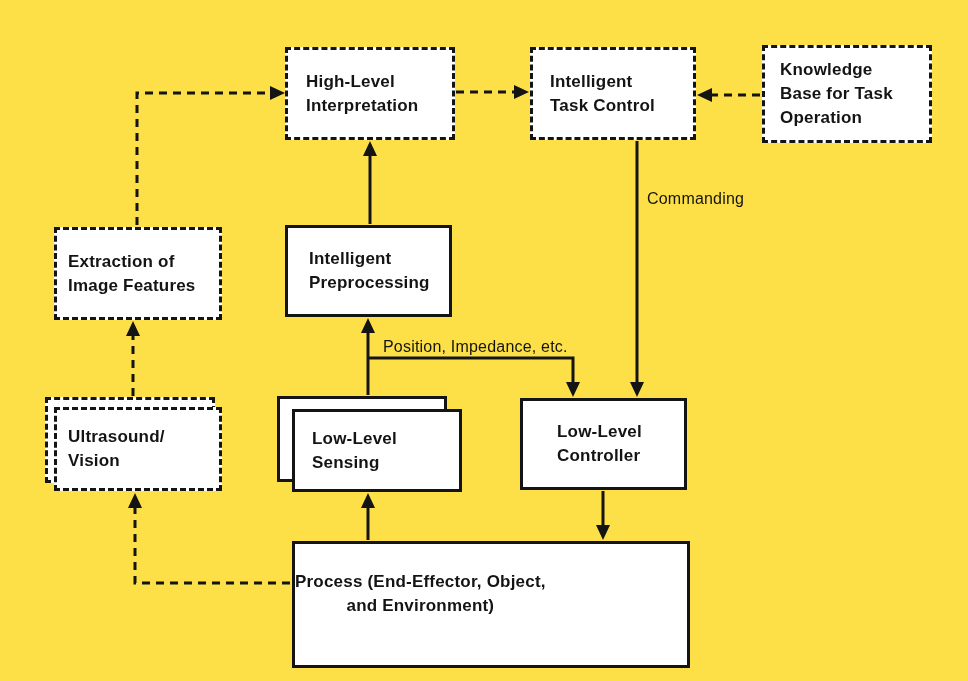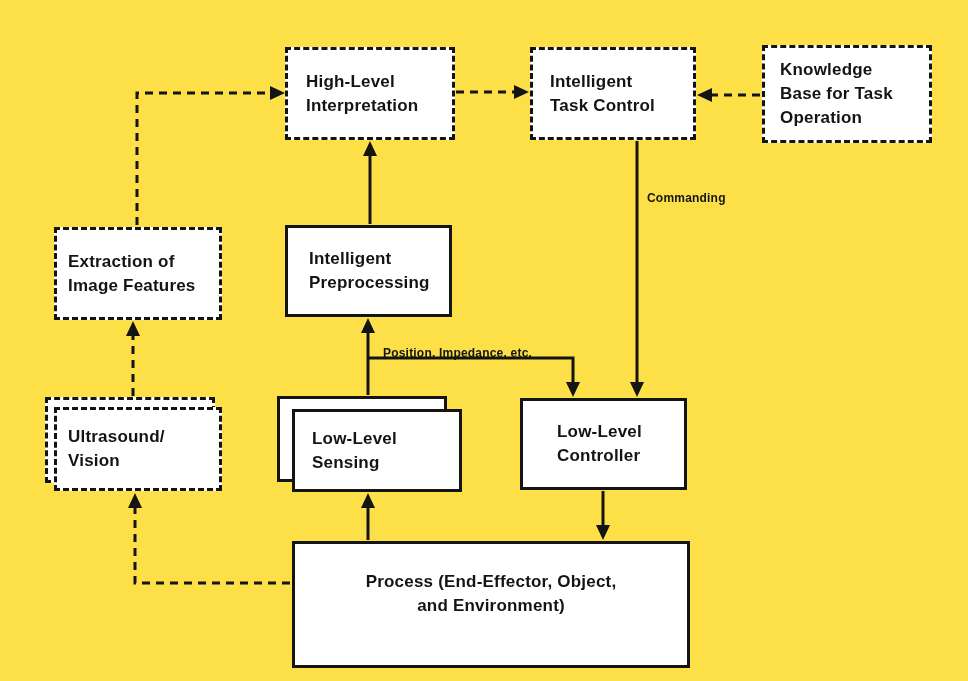--- a/index.html
+++ b/index.html
@@ -20,26 +20,26 @@
     color: #141414;
     font-size: 17px;
     font-weight: 700;
     line-height: 24px;
     white-space: pre-line;
     letter-spacing: 0.2px;
   }
   .dashed { border: 3px dashed #141414; }
   .solid  { border: 3px solid  #141414; }
   .backbox { position: absolute; box-sizing: border-box; background: #ffffff; }
-  .center { justify-content: center; text-align: center; }
+  .center { text-align: center; }
   .edge-label {
     position: absolute;
     color: #141414;
-    font-size: 12px;
-    font-weight: 700;
+    font-size: 16px;
+    font-weight: 400;
     line-height: 21px;
     letter-spacing: 0.2px;
     white-space: nowrap;
   }
   #wires {
     position: absolute;
     left: 0; top: 0;
     pointer-events: none;
   }
 </style>
@@ -91,21 +91,21 @@
     <span>Low-Level
 Controller</span>
   </div>
 
   <div class="box solid center" style="left:292px; top:541px; width:398px; height:127px; padding-bottom:22px;">
     <span>Process (End-Effector, Object,
 and Environment)</span>
   </div>
 
   <div class="edge-label" style="left:647px; top:188px;">Commanding</div>
-  <div class="edge-label" style="left:383px; top:343px;">Position, Impedance, etc.</div>
+  <div class="edge-label" style="left:383px; top:336px;">Position, Impedance, etc.</div>
 
   <svg id="wires" width="968" height="681" viewBox="0 0 968 681">
 
     <g stroke="#141414" stroke-width="3" fill="none" stroke-dasharray="8 6">
       <polyline points="137,225 137,93 270,93"></polyline>
       <line x1="456" y1="92" x2="514" y2="92"></line>
       <line x1="760" y1="95" x2="712" y2="95"></line>
       <line x1="133" y1="396" x2="133" y2="336"></line>
       <polyline points="290,583 135,583 135,508"></polyline>
     </g>

